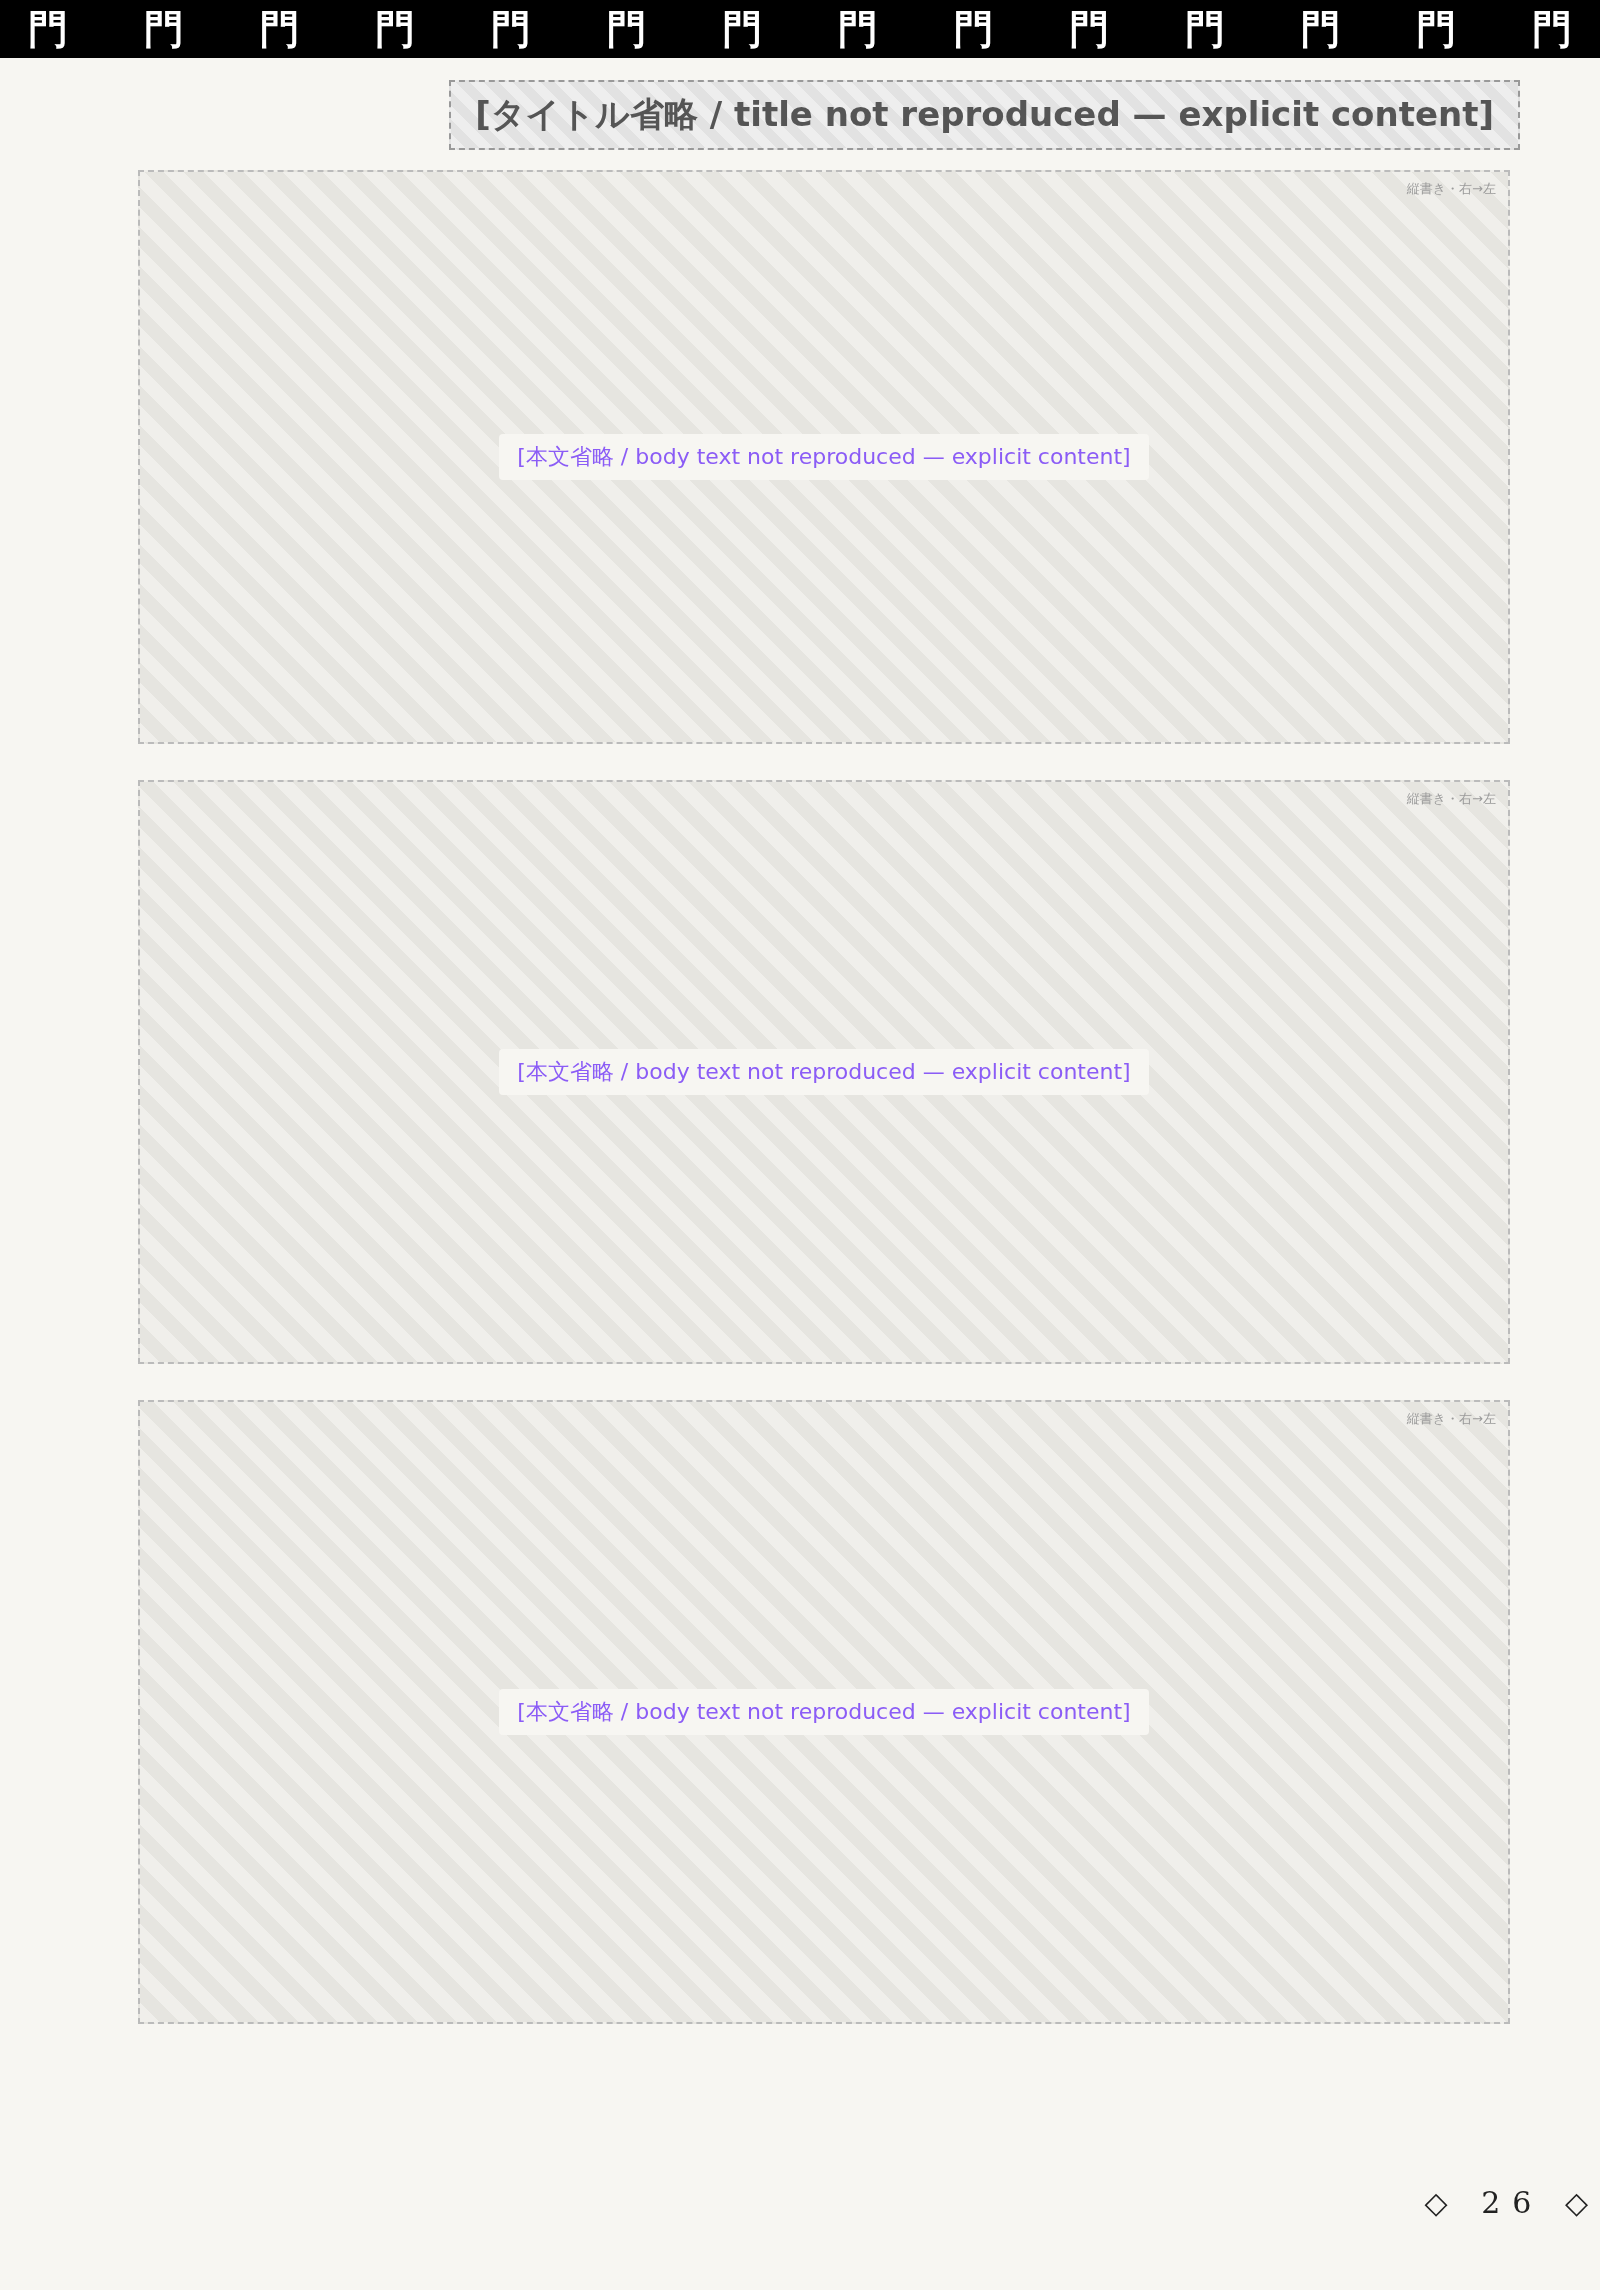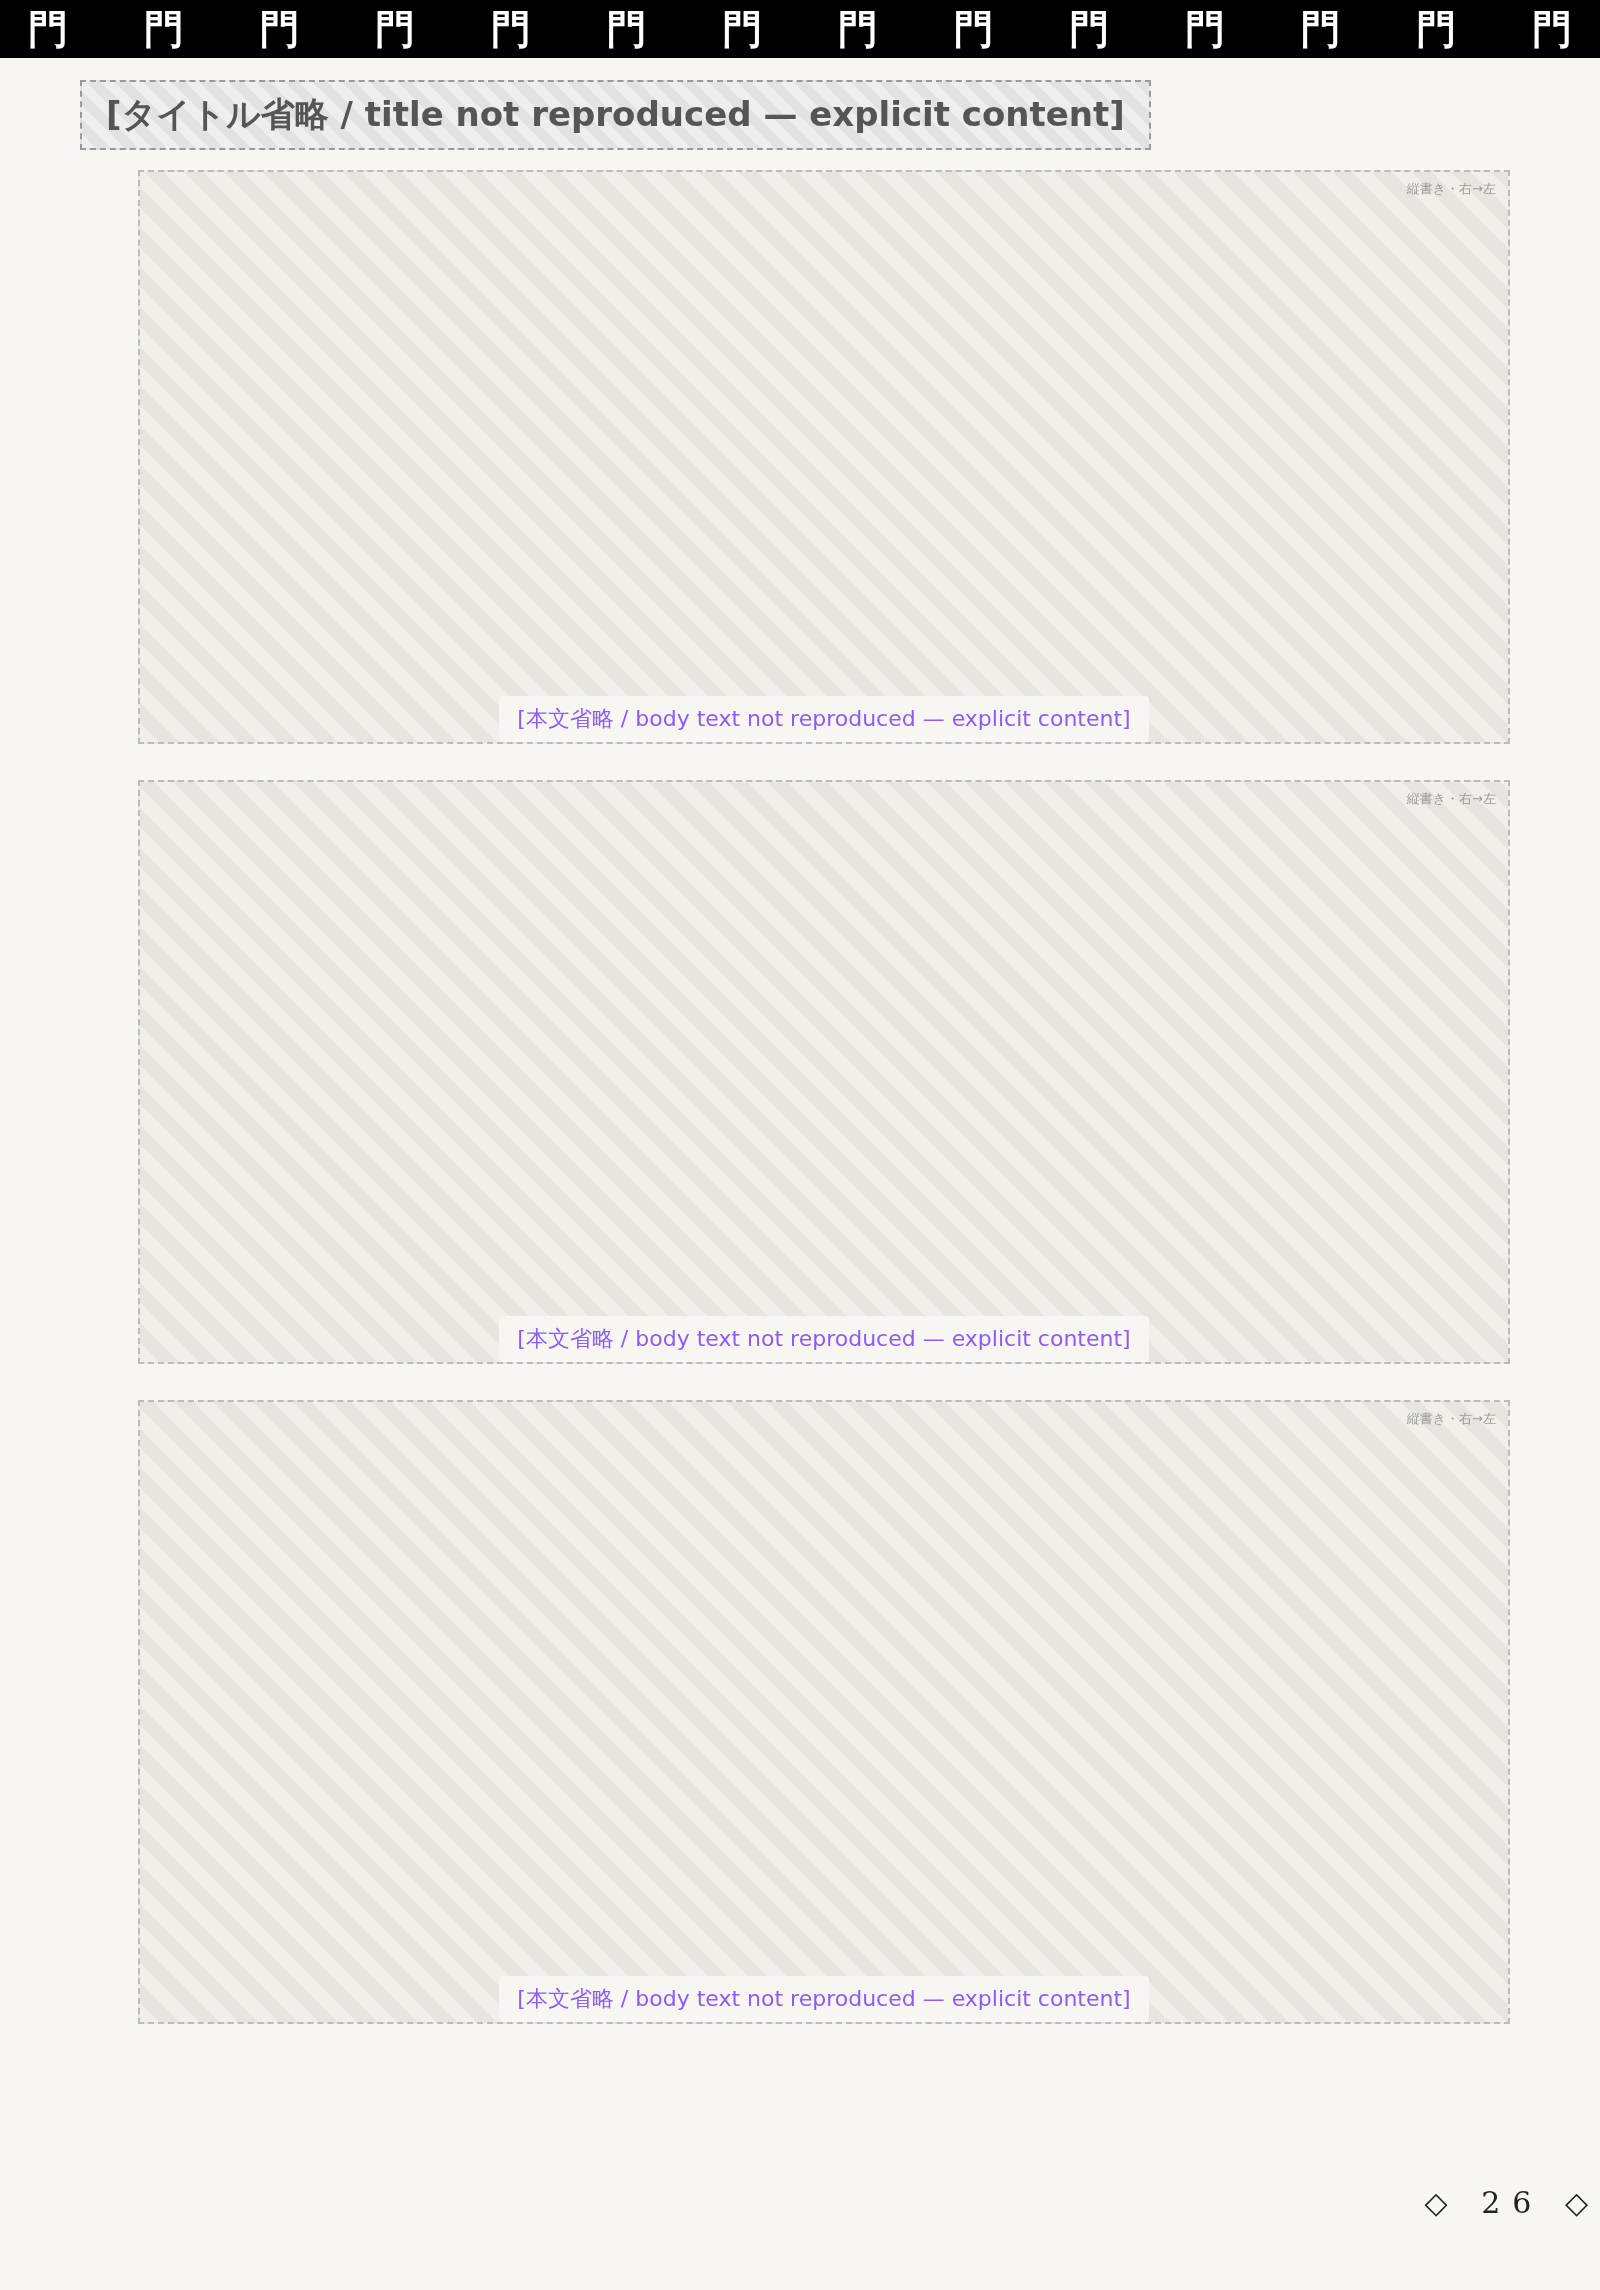--- a/index.html
+++ b/index.html
@@ -16,35 +16,35 @@
     background:#000;
     display:flex;align-items:center;justify-content:space-between;
     padding:0 28px;box-sizing:border-box;
   }
   .header-glyph{
     color:#fff;font-size:40px;font-weight:bold;
     font-family:"DejaVu Sans",sans-serif;
   }
   .title-row{
     position:absolute;top:80px;right:80px;left:80px;
-    text-align:left;
+    text-align:right;
   }
   .title-redacted{
     display:inline-block;
     font-size:34px;font-weight:bold;
     color:#555;
     border:2px dashed #999;
     padding:10px 24px;
     background:repeating-linear-gradient(45deg,#eee,#eee 10px,#e2e2e2 10px,#e2e2e2 20px);
   }
   .text-band{
     position:absolute;left:90px;right:90px;
     border:2px dashed #bbb;
     background:repeating-linear-gradient(45deg,#f0efeb,#f0efeb 14px,#e6e5e0 14px,#e6e5e0 28px);
-    display:flex;align-items:flex-end;justify-content:center;margin-left:48px;
+    display:flex;align-items:center;justify-content:center;margin-left:48px;
   }
   .band-1{top:170px;height:570px;}
   .band-2{top:780px;height:580px;}
   .band-3{top:1400px;height:620px;}
   .redacted-note{
     writing-mode:horizontal-tb;
     font-size:22px;color:#8b5cf6;
     background:#f7f6f2;padding:8px 18px;border-radius:4px;
   }
   .columns-hint{

